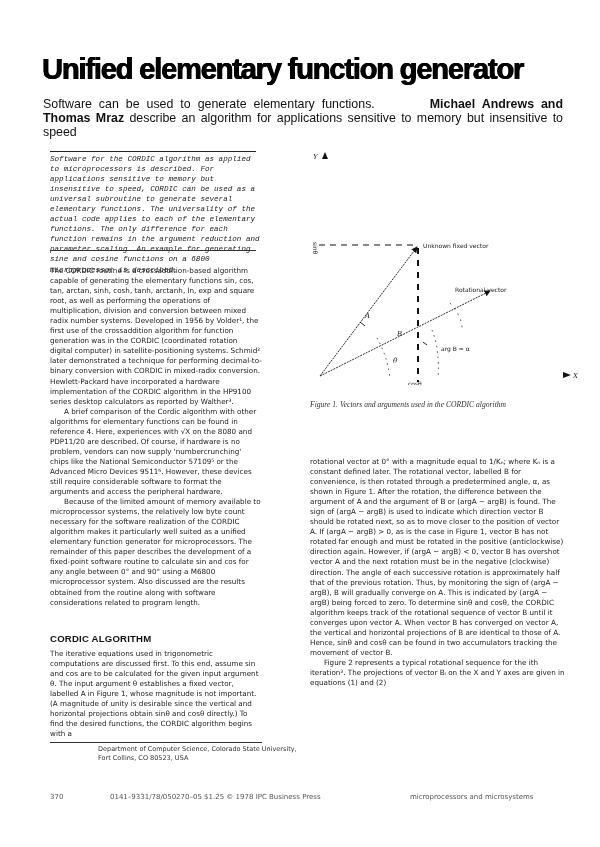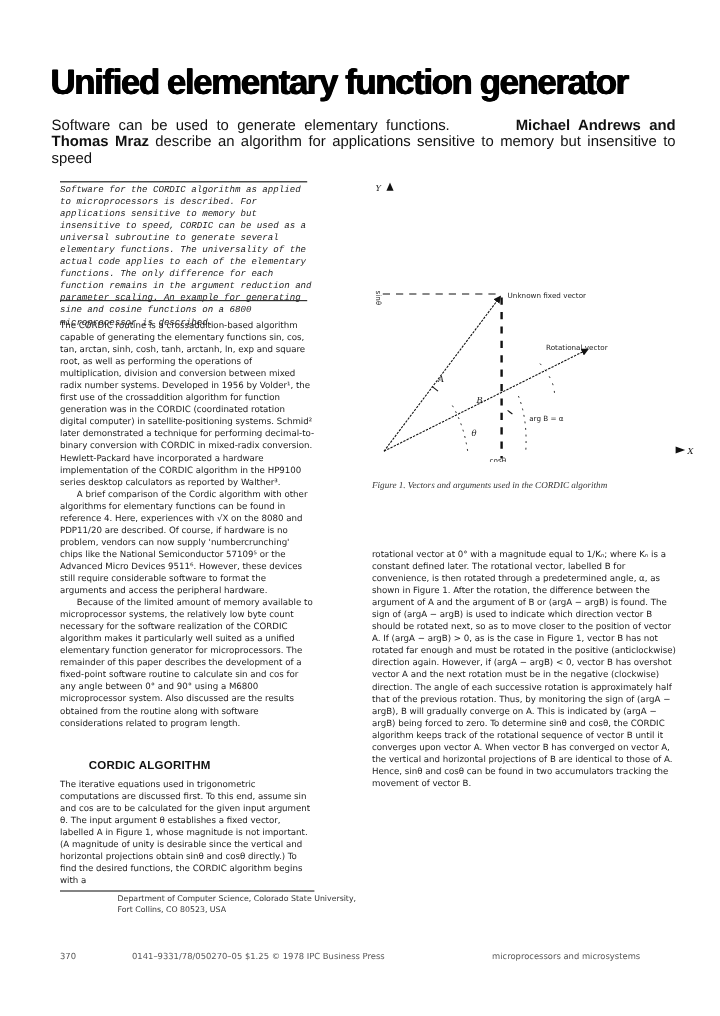--- a/index.html
+++ b/index.html
@@ -31,21 +31,21 @@
       position: absolute; font-family: "DejaVu Sans", sans-serif;
       font-size: 7.2px; line-height: 10.05px; color: #1a1a1a; text-align: left;
     }
     .col-left { left: 50px; top: 266px; width: 212px; }
     .col-right { left: 310px; top: 457px; width: 258px; }
     .body-col p { margin: 0; }
     .body-col p.indent { text-indent: 14px; }
     .section-heading {
       position: absolute; left: 50px; top: 633px;
       font-family: "Liberation Sans", sans-serif; font-weight: bold;
-      font-size: 9.6px; letter-spacing: 0.2px; color: #111; margin-left: 24px;
+      font-size: 9.6px; letter-spacing: 0.2px; color: #111;
     }
     .col-left-2 { left: 50px; top: 649px; width: 212px; }
 
     .footnote-rule { position: absolute; left: 50px; top: 742px; width: 212px; height: 1px; background: #333; }
     .footnote {
       position: absolute; left: 50px; top: 745px; width: 220px;
       font-family: "DejaVu Sans", sans-serif; font-size: 6.5px; line-height: 9px; color: #333; margin-left: 48px;
     }
 
     .footer { position: absolute; top: 793px; font-family: "DejaVu Sans", sans-serif; font-size: 7px; color: #555; white-space: nowrap; text-align: center; }
@@ -135,17 +135,18 @@
 
     <path d="M145,153 Q158,168 157,180" fill="none" stroke="#111" stroke-width="0.8" stroke-dasharray="1.5,5"></path>
     <line x1="55" y1="172" x2="60" y2="176" stroke="#111" stroke-width="0.9"></line>
     <line x1="118" y1="192" x2="122" y2="195" stroke="#111" stroke-width="0.9"></line>
   </svg>
 </div>
 <div class="caption">Figure 1. Vectors and arguments used in the CORDIC algorithm</div>
 
 <div class="body-col col-right">
   <p>rotational vector at 0° with a magnitude equal to 1/Kₙ; where Kₙ is a constant defined later. The rotational vector, labelled B for convenience, is then rotated through a predetermined angle, α, as shown in Figure 1. After the rotation, the difference between the argument of A and the argument of B or (argA − argB) is found. The sign of (argA − argB) is used to indicate which direction vector B should be rotated next, so as to move closer to the position of vector A. If (argA − argB) &gt; 0, as is the case in Figure 1, vector B has not rotated far enough and must be rotated in the positive (anticlockwise) direction again. However, if (argA − argB) &lt; 0, vector B has overshot vector A and the next rotation must be in the negative (clockwise) direction. The angle of each successive rotation is approximately half that of the previous rotation. Thus, by monitoring the sign of (argA − argB), B will gradually converge on A. This is indicated by (argA − argB) being forced to zero. To determine sinθ and cosθ, the CORDIC algorithm keeps track of the rotational sequence of vector B until it converges upon vector A. When vector B has converged on vector A, the vertical and horizontal projections of B are identical to those of A. Hence, sinθ and cosθ can be found in two accumulators tracking the movement of vector B.</p>
+  <p class="indent">Figure 2 represents a typical rotational sequence for the ith iteration³. The projections of vector Bᵢ on the X and Y axes are given in equations (1) and (2)</p>
 </div>
 
 <div class="footer footer-page">370</div>
 <div class="footer footer-code">0141–9331/78/050270–05 $1.25 © 1978 IPC Business Press</div>
 <div class="footer footer-journal">microprocessors and microsystems</div>
 
 </body></html>

